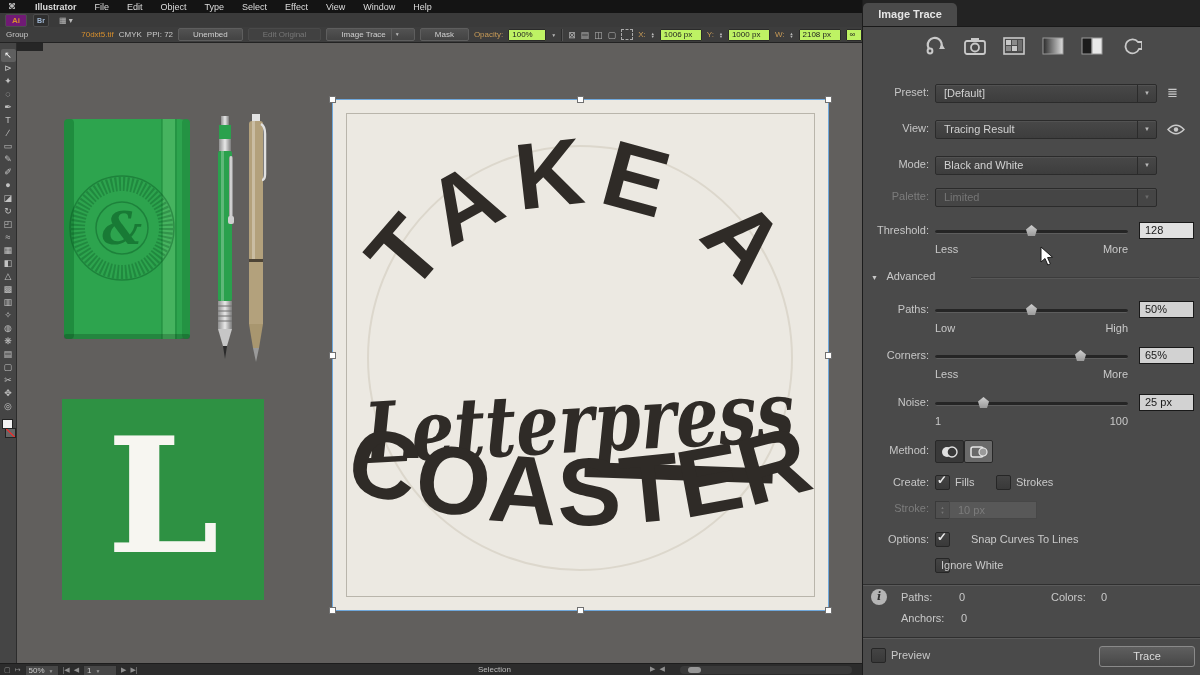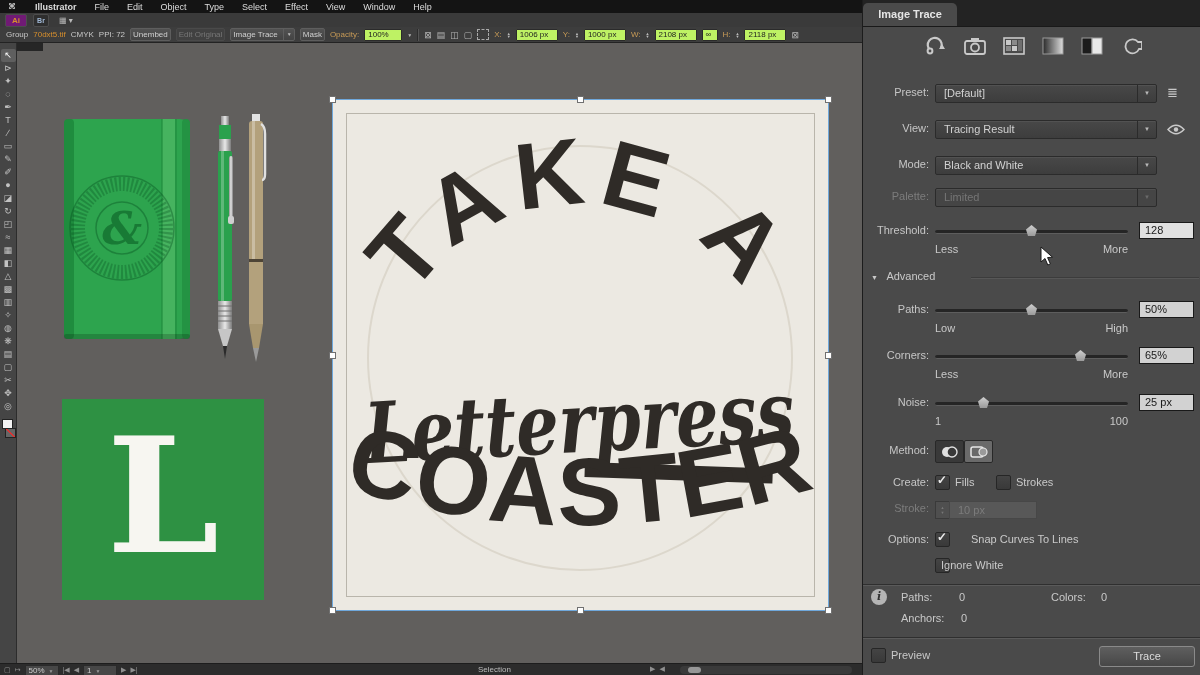--- a/index.html
+++ b/index.html
@@ -14,24 +14,24 @@
   .appbar{position:absolute;left:0;top:13px;width:100%;height:14px;background:#3a3a3a;
           border-bottom:1px solid #2a2a2a;display:flex;align-items:center;z-index:4;}
   .ailogo{margin-left:5px;width:20px;height:11px;background:#701a75;border:1px solid #4d4d4d;color:#d78f2d;
           font-size:8px;font-weight:bold;text-align:center;line-height:11px;border-radius:2px;}
   .bricon{margin-left:6px;width:14px;height:11px;background:#2e2e2e;border:1px solid #4d4d4d;color:#9fb7d4;
           font-size:7px;font-weight:bold;text-align:center;line-height:11px;border-radius:2px;}
   .wsicon{margin-left:10px;color:#bbb;font-size:8px;}
   .ctrlbar{position:absolute;left:0;top:27px;width:100%;height:16px;background:#3d3d3d;
            border-bottom:1px solid #232323;display:flex;align-items:center;gap:5px;
            font-size:8px;color:#c8c8c8;padding-left:6px;box-sizing:border-box;z-index:4;}
-  .ctrlbar .fname{color:#d78f2d;}
+  .ctrlbar .fname{color:#d78f2d;margin-left:48px;}
   .ctrlbar .amber{color:#c89b57;text-align:center;}
   .cbtn{background:linear-gradient(#525252,#434343);border:1px solid #5e5e5e;border-radius:2px;
-        height:11px;line-height:11px;padding:0 2px;color:#d0d0d0;display:inline-flex;align-items:center;}
+        height:11px;line-height:11px;padding:0 14px;color:#d0d0d0;display:inline-flex;align-items:center;}
   .cbtn.dim{color:#777;border-color:#4a4a4a;background:#414141;}
   .cbtn .arr{font-size:5px;margin-left:5px;border-left:1px solid #5e5e5e;padding-left:3px;color:#bbb;}
   .cfield{background:#bef264;border:1px solid #2b2b2b;color:#1e1e1e;height:10px;line-height:10px;
           padding:0 3px;min-width:34px;border-radius:1px;}
   .cfield.op{min-width:30px;}
   .csep{width:1px;height:12px;background:#2c2c2c;border-right:1px solid #555;}
   .cico{color:#b5b5b5;font-size:9px;}
   .dashedbox{width:10px;height:9px;border:1px dashed #aaa;}
   .mstp{display:inline-flex;flex-direction:column;line-height:3px;font-size:4px;color:#bbb;}
   

